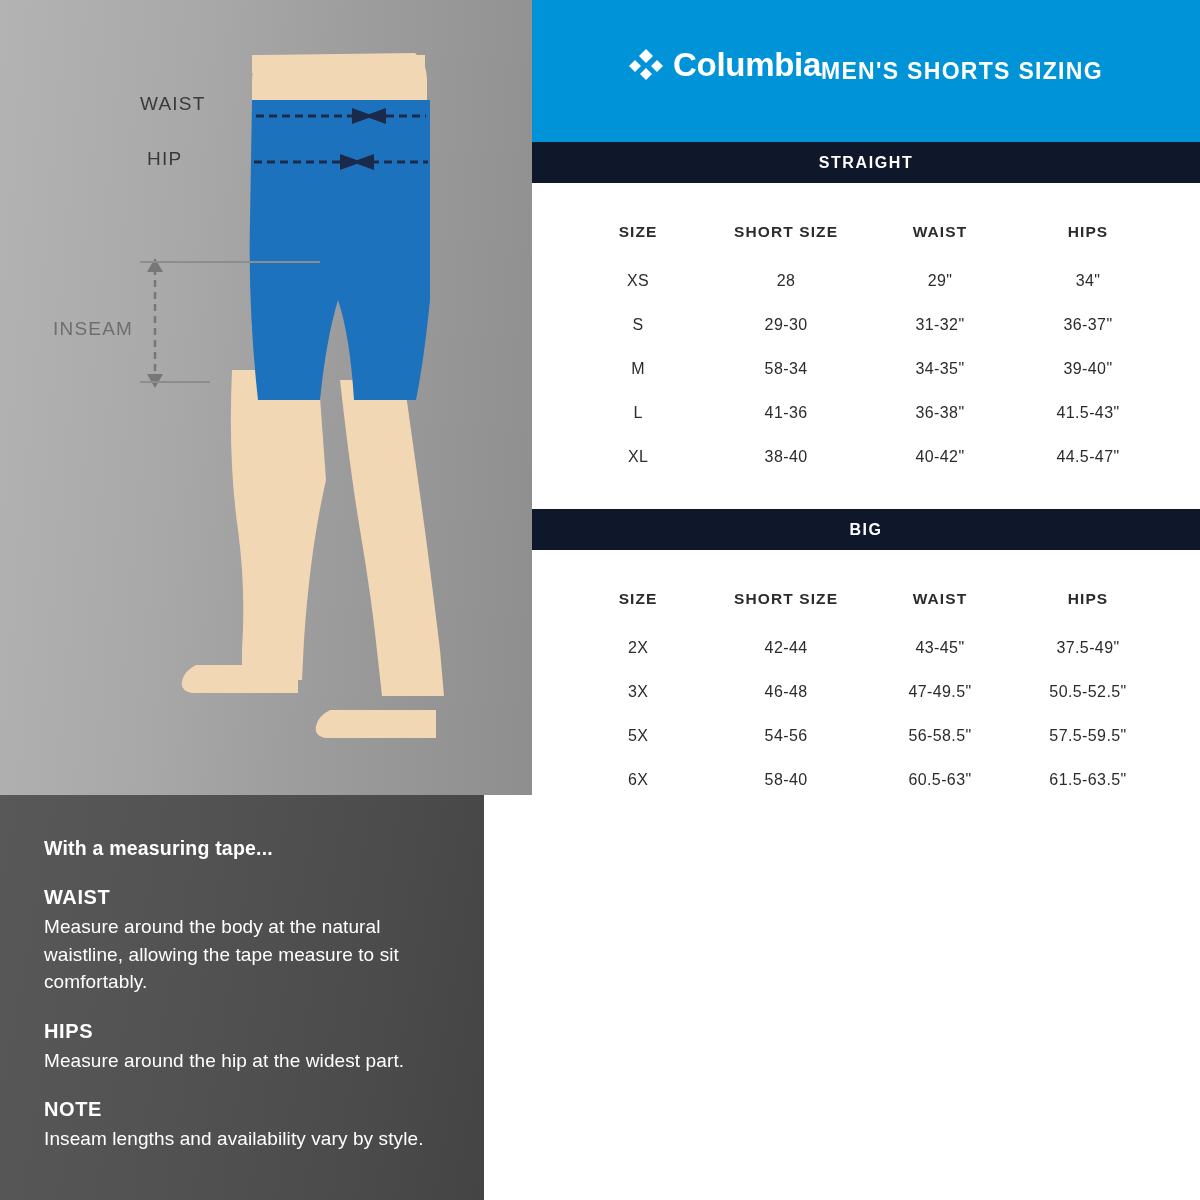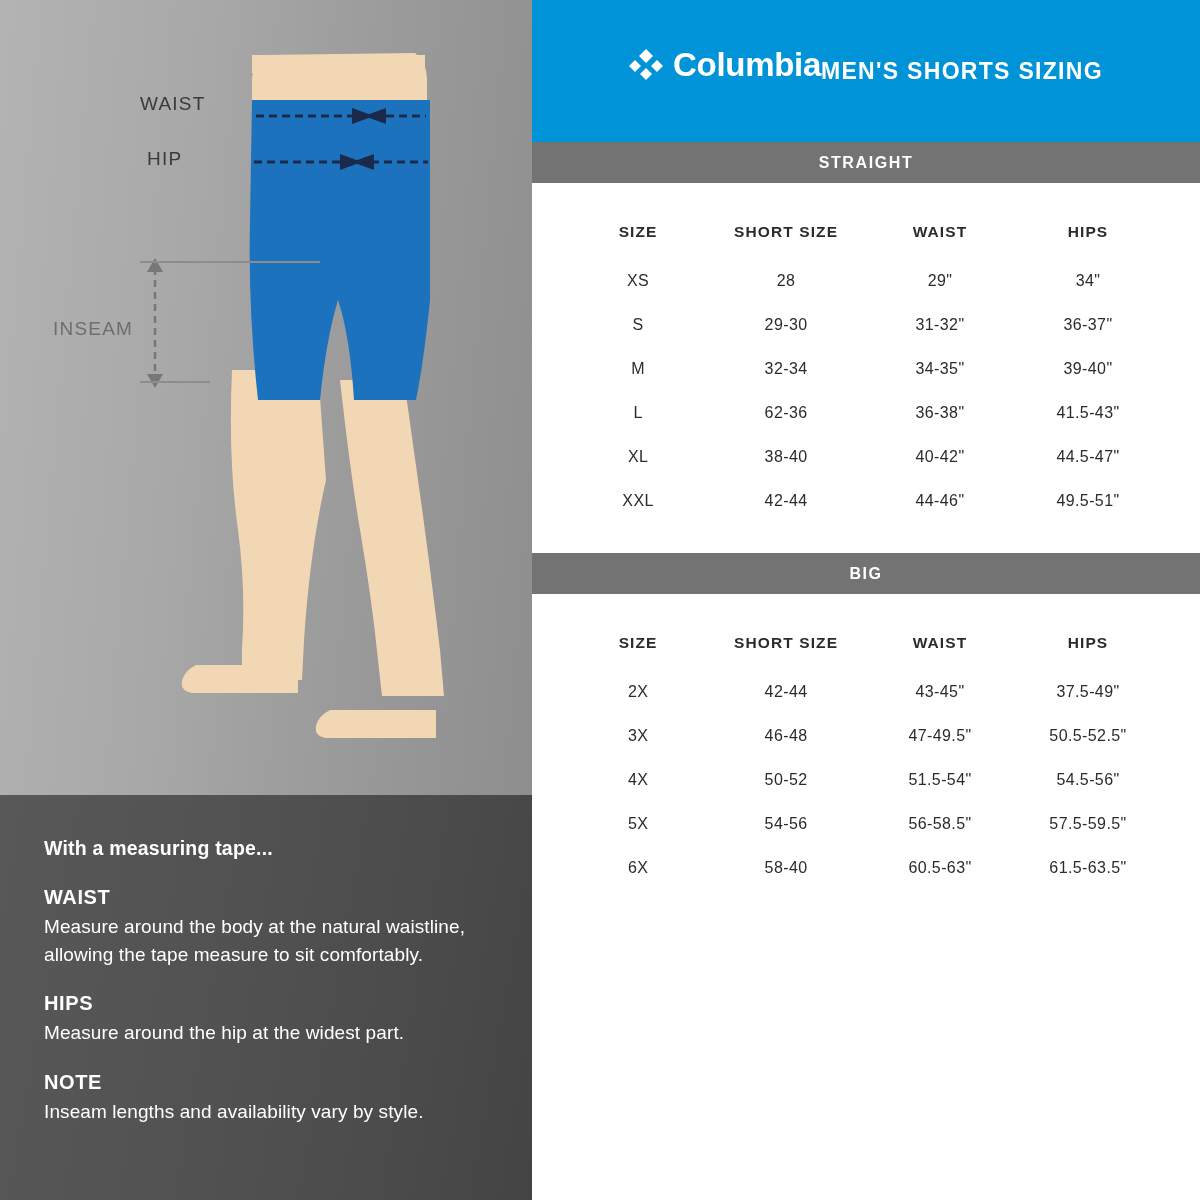--- a/index.html
+++ b/index.html
@@ -29,21 +29,21 @@
     font-size: 19px;
     letter-spacing: 1.2px;
     color: #3a3a3a;
     font-family: "Liberation Sans", sans-serif;
   }
   .lbl-waist { left: 140px; top: 93px; }
   .lbl-hip   { left: 147px; top: 148px; }
   .lbl-inseam{ left: 53px;  top: 318px; color: #6e6e6e; }
 
   .notes {
-    width: 532px; height: 405px;
+    width: 484px; height: 405px;
     background: linear-gradient(100deg, #585858 0%, #525252 40%, #4b4b4b 75%, #444444 100%);
     color: #ffffff;
     padding: 42px 44px 4px 44px;
   }
   .notes .intro {
     font-size: 19.5px;
     font-weight: bold;
     margin-bottom: 26px;
     letter-spacing: .2px;
   }
@@ -73,21 +73,21 @@
     display: flex; 
     align-items: center; justify-content: center;
     color: #ffffff;
   }
   .brandrow { display: flex; align-items: center; gap: 10px; margin-bottom: 12px; }
   .brandname { font-size: 33px; font-weight: bold; letter-spacing: -0.3px; }
   .hdr-sub {
     font-size: 23px; font-weight: bold; letter-spacing: 1.3px;
   }
   .secbar {
-    background: #737373; color: #ffffff;
+    background: #0f172a; color: #ffffff;
     height: 41px; display: flex; align-items: center; justify-content: center;
     font-size: 16px; font-weight: bold; letter-spacing: 1.6px;
   }
   table { width: 100%; border-collapse: collapse; }
   th {
     font-size: 15.5px; font-weight: bold; color: #2b2b2b;
     letter-spacing: 1.1px; padding: 28px 0 18px 0;
   }
   td {
     font-size: 16px; color: #2b2b2b; text-align: center;
@@ -198,42 +198,36 @@
             <td>34"</td>
           </tr>
           <tr>
             <td>S</td>
             <td>29-30</td>
             <td>31-32"</td>
             <td>36-37"</td>
           </tr>
           <tr>
             <td>M</td>
-            <td>32-34</td>
+            <td>58-34</td>
             <td>34-35"</td>
             <td>39-40"</td>
           </tr>
           <tr>
             <td>L</td>
-            <td>62-36</td>
+            <td>41-36</td>
             <td>36-38"</td>
             <td>41.5-43"</td>
           </tr>
           <tr>
             <td>XL</td>
             <td>38-40</td>
             <td>40-42"</td>
             <td>44.5-47"</td>
           </tr>
-          <tr>
-            <td>XXL</td>
-            <td>42-44</td>
-            <td>44-46"</td>
-            <td>49.5-51"</td>
-          </tr>
         </tbody>
       </table>
     </div>
 
     <div class="gap"></div>
 
     <div class="secbar">BIG</div>
     <div class="tbl-wrap">
       <table>
         <thead>
@@ -251,26 +245,20 @@
             <td>43-45"</td>
             <td>37.5-49"</td>
           </tr>
           <tr>
             <td>3X</td>
             <td>46-48</td>
             <td>47-49.5"</td>
             <td>50.5-52.5"</td>
           </tr>
           <tr>
-            <td>4X</td>
-            <td>50-52</td>
-            <td>51.5-54"</td>
-            <td>54.5-56"</td>
-          </tr>
-          <tr>
             <td>5X</td>
             <td>54-56</td>
             <td>56-58.5"</td>
             <td>57.5-59.5"</td>
           </tr>
           <tr>
             <td>6X</td>
             <td>58-40</td>
             <td>60.5-63"</td>
             <td>61.5-63.5"</td>

